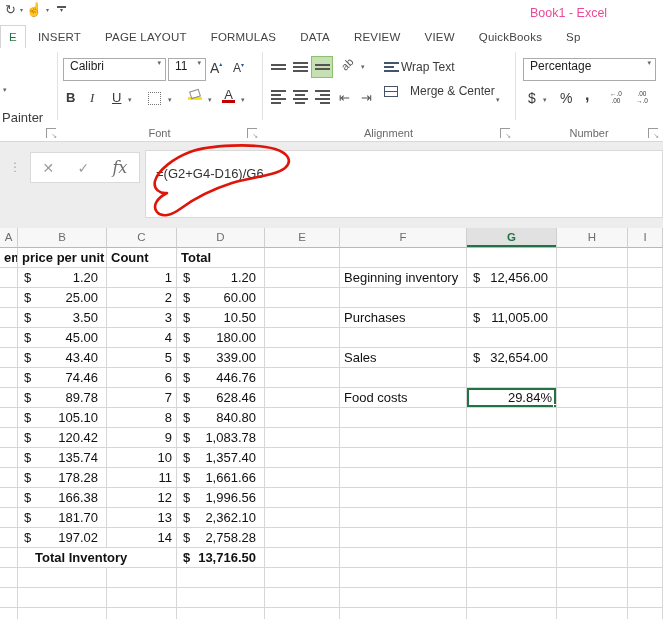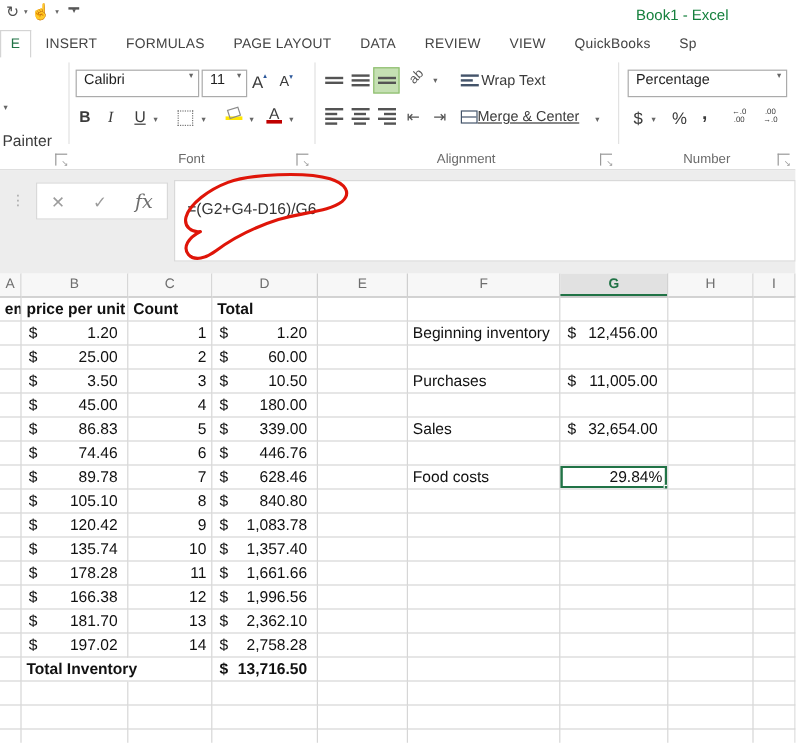--- a/index.html
+++ b/index.html
@@ -9,21 +9,21 @@
 
   
   .titlebar { position:absolute; left:0; top:0; width:663px; height:25px; background:#fff; }
   .qat { position:absolute; left:4px; top:2px; display:flex; align-items:center; gap:2px; }
   .qat .qbtn { font-size:13px; color:#505050; padding:0 1px; }
   .qat .mini-caret { font-size:6px; color:#666; margin-left:1px; }
   .qat .touch { color:#6f8fb0; }
   .custbar { display:inline-flex; flex-direction:column; align-items:center; margin-left:6px; }
   .custbar b { width:9px; height:1.5px; background:#555; }
   .custbar i { font-size:6px; font-style:normal; color:#555; line-height:5px; }
-  .wintitle { position:absolute; left:530px; top:6px; font-size:12.5px; color:#15803d; }
+  .wintitle { position:absolute; left:530px; top:6px; font-size:12.5px; color:#ec4899; }
 
   
   .tabbar { position:absolute; left:0; top:25px; width:663px; height:23px; display:flex; align-items:stretch; }
   .tab { padding:0 12px; font-size:11.5px; letter-spacing:.2px; color:#444;
          display:flex; align-items:center; white-space:nowrap; }
   .tab.active { color:var(--green); border:1px solid #d4d4d4; border-bottom:none; background:#fff; padding:0 8px; }
 
   
   .ribbon { position:absolute; left:0; top:48px; width:663px; height:94px; background:#fff;
             border-bottom:1px solid #d8d8d8; font-size:12px; }
@@ -70,21 +70,21 @@
   .srow { height:20px; }
   .cell { border-right:1px solid var(--grid); border-bottom:1px solid var(--grid); font-size:13px;
           color:#111; line-height:19px; overflow:hidden; white-space:nowrap; position:relative; }
   .cell.money { display:flex; justify-content:space-between; padding:0 8px 0 6px; }
   .cell.num { text-align:right; padding-right:4px; }
   .cell.pct { text-align:right; padding-right:4px; }
   .cell.text { padding-left:4px; }
   .cell.b { font-weight:bold; }
   .cell.ar { text-align:right; padding-right:2px; }
   .cell.spill { overflow:visible; z-index:2; border-right:none; }
-  .cell.spill span { position:relative; z-index:2; }
+  .cell.spill span { position:relative; z-index:2;margin-left:13px; }
   .cell.sel { box-shadow:inset 0 0 0 2px var(--green); z-index:3; }
   .cell.sel .handle { position:absolute; right:-2px; bottom:-2px; width:5px; height:5px;
                       background:var(--green); border:1px solid #fff; z-index:4; }
 </style>
 </head>
 <body>
 
 <div class="titlebar">
   <div class="qat">
     <span class="qbtn">↻</span>
@@ -95,22 +95,22 @@
         <b></b>
         <i>▾</i>
       </span>
   </div>
   <div class="wintitle">Book1 - Excel</div>
 </div>
 
 <div class="tabbar" id="tabbar">
     <div class="tab active">E</div>
     <div class="tab">INSERT</div>
+    <div class="tab">PAGE LAYOUT</div>
     <div class="tab">FORMULAS</div>
-    <div class="tab">PAGE LAYOUT</div>
     <div class="tab">DATA</div>
     <div class="tab">REVIEW</div>
     <div class="tab">VIEW</div>
     <div class="tab">QuickBooks</div>
     <div class="tab">Sp</div>
   </div>
 
 <div class="ribbon">
 
   <span class="caret" style="position:absolute;left:3px;top:38px;">▾</span>
@@ -216,21 +216,21 @@
       <span>⇥</span>
     </div>
   <div class="rbtn" style="left:384px;top:12px;gap:4px;">
     <span class="bars left" style="width:13px;">
         <b class="w1" style="background:#44546a;"></b>
         <b class="w2" style="background:#44546a;"></b>
         <b class="w1" style="background:#44546a;"></b>
       </span>
     <span>Wrap Text</span>
   </div>
-  <div class="rbtn" style="left:384px;top:42px;gap:0;text-decoration:underline;">
+  <div class="rbtn" style="left:384px;top:36px;gap:12px;">
     <span style="width:14px;height:11px;border:1px solid #44546a;display:block;position:relative;">
         <i style="position:absolute;left:0;right:0;top:4px;height:1px;background:#44546a;"></i>
       </span>
     <span>Merge &amp; Center</span>
   </div>
   <span class="caret" style="position:absolute;left:496px;top:48px;">▾</span>
   <div class="grouplabel" style="left:262px;width:253px;">Alignment</div>
   <div class="launcher" style="left:500px;"></div>
   <div class="rdiv" style="left:515px;"></div>
 
@@ -371,21 +371,21 @@
       <div class="cell"></div>
       <div class="cell"></div>
       <div class="cell"></div>
       <div class="cell"></div>
       <div class="cell"></div>
     </div>
     <div class="srow">
       <div class="cell"></div>
       <div class="cell money">
         <span>$</span>
-        <span>86.83</span>
+        <span>43.40</span>
       </div>
       <div class="cell num"><span>5</span></div>
       <div class="cell money">
         <span>$</span>
         <span>339.00</span>
       </div>
       <div class="cell"></div>
       <div class="cell text"><span>Sales</span></div>
       <div class="cell money">
         <span>$</span>

